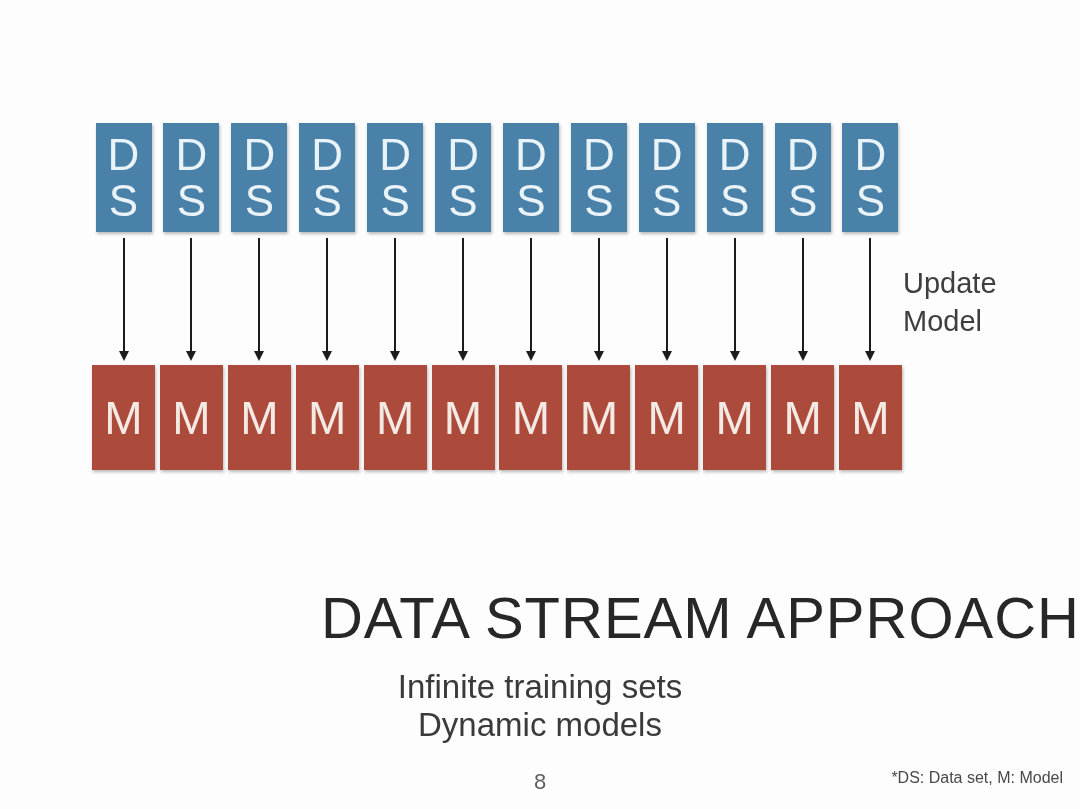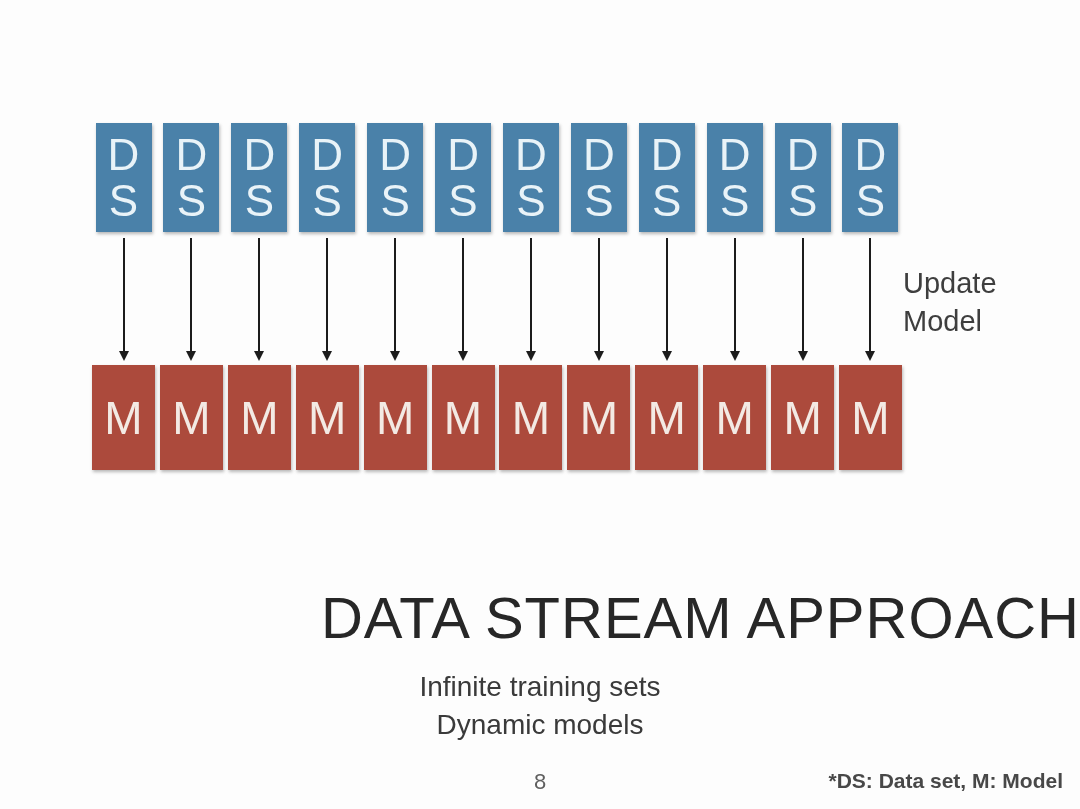--- a/index.html
+++ b/index.html
@@ -105,42 +105,41 @@
     letter-spacing: 1px;
     color: #272727;
     font-weight: 400;
   }
   .subtitle {
     position: absolute;
     top: 668px;
     left: 0;
     width: 100%;
     text-align: center;
-    font-size: 28px;
+    font-size: 33px;
     line-height: 38px;
     color: #3a3a3a;
     white-space: pre-line;
   }
 
   .page-number {
     position: absolute;
     top: 769px;
     left: 0;
     width: 100%;
     text-align: center;
     font-size: 22px;
     color: #5f5f5f;
   }
   .footnote {
     position: absolute;
     top: 769px;
     right: 17px;
-    font-size: 21px;
+    font-size: 16px;
     color: #484848;
-    font-weight: bold;
   }
 </style>
 </head>
 <body>
 
 <div class="slide">
 
   <div class="diagram" id="diagram">
   <div class="column">
     <div class="ds-box">

